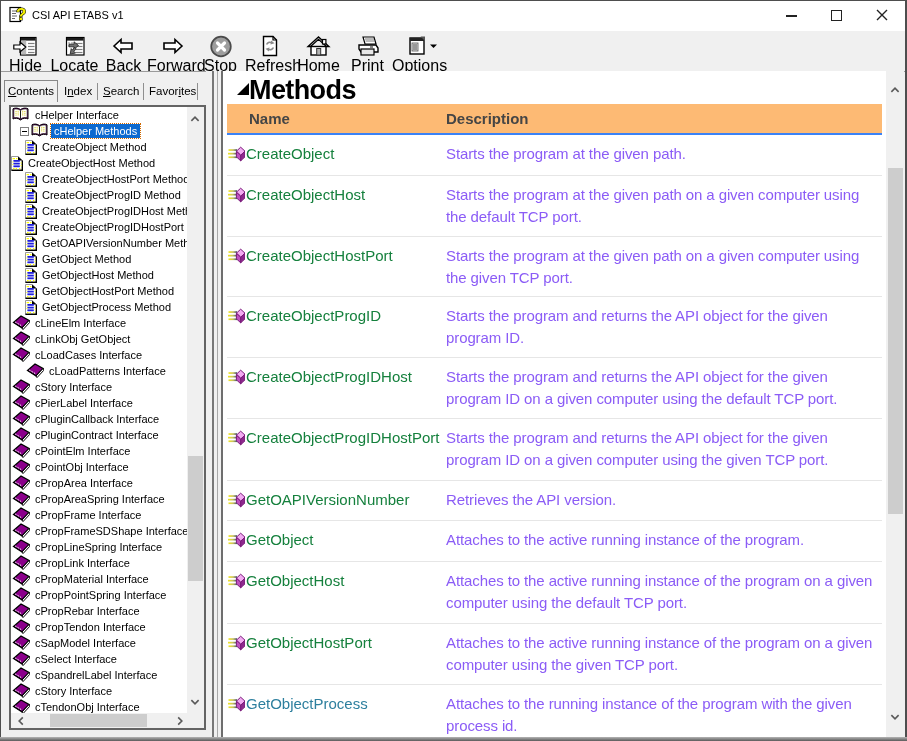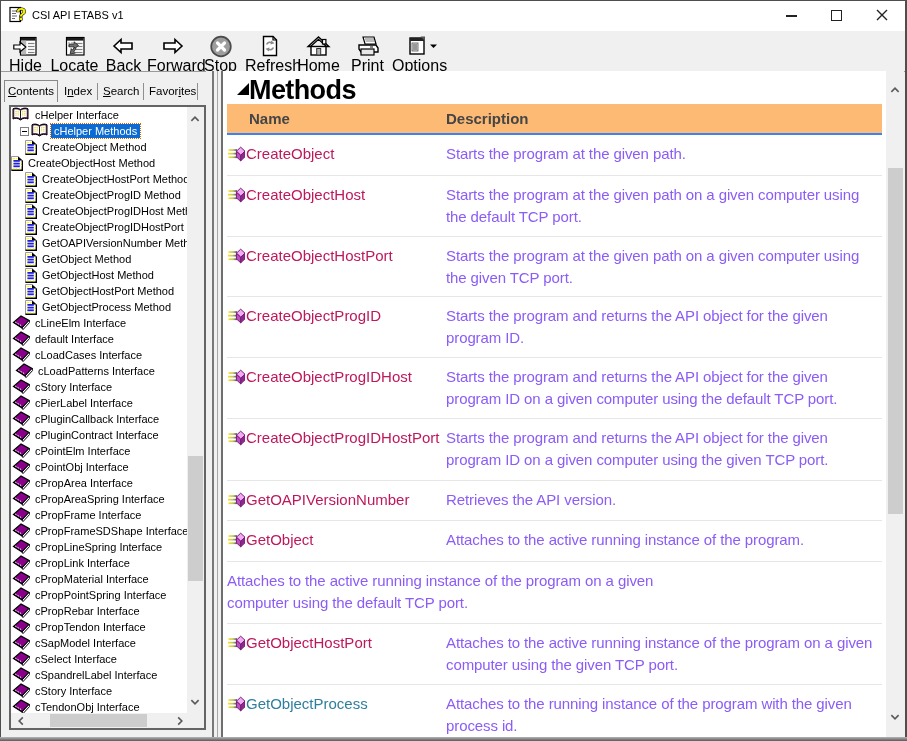--- a/index.html
+++ b/index.html
@@ -52,21 +52,21 @@
   border-left:12px solid transparent;border-bottom:12px solid #000;}
 #rtable{position:absolute;left:4px;top:33px;width:655px;}
 .hrow{height:31px;background:#fdba74;border-bottom:2px solid #3b82f6;box-sizing:border-box;
   display:flex;align-items:center;}
 .hname{width:197px;padding-left:22px;font-size:15px;font-weight:bold;color:#454545;}
 .hdesc{font-size:15px;font-weight:bold;color:#454545;}
 .drow{display:flex;align-items:flex-start;border-bottom:1px solid #e6e6e6;box-sizing:border-box;
   font-size:15px;padding-top:8px;}
 .dname{width:219px;flex:none;display:flex;align-items:flex-start;}
 .dname svg{flex:none;margin-left:1px;margin-top:3px;}
-.dname a{margin-left:1px;color:#be185d;text-decoration:none;line-height:22px;}
+.dname a{margin-left:1px;color:#15803d;text-decoration:none;line-height:22px;}
 .dname a.v{color:#2d7f9e;}
 .ddesc{color:#8b5cf6;line-height:22px;letter-spacing:-0.1px;}
 </style>
 </head>
 <body>
 <div id="frame"></div>
 <div id="titlebar"></div>
 <div id="titletext">CSI API ETABS v1</div>
 <svg class="abs" style="left:9px;top:5px" width="20" height="20" viewBox="0 0 20 20">
   <rect x="1" y="2.5" width="10.5" height="14" fill="#fff" stroke="#000" stroke-width="1.2"></rect>
@@ -358,29 +358,29 @@
 <div class="trow" style="padding-left:1px">
         <svg width="18" height="16" viewBox="0 0 18 16">
           <use href="#bookc"></use>
         </svg>
         <span class="txt">cLineElm Interface</span>
       </div>
 <div class="trow" style="padding-left:1px">
         <svg width="18" height="16" viewBox="0 0 18 16">
           <use href="#bookc"></use>
         </svg>
-        <span class="txt">default Interface</span>
+        <span class="txt">cLinkObj GetObject</span>
       </div>
 <div class="trow" style="padding-left:1px">
         <svg width="18" height="16" viewBox="0 0 18 16">
           <use href="#bookc"></use>
         </svg>
         <span class="txt">cLoadCases Interface</span>
       </div>
-<div class="trow" style="padding-left:4px">
+<div class="trow" style="padding-left:15px">
         <svg width="18" height="16" viewBox="0 0 18 16">
           <use href="#bookc"></use>
         </svg>
         <span class="txt">cLoadPatterns Interface</span>
       </div>
 <div class="trow" style="padding-left:1px">
         <svg width="18" height="16" viewBox="0 0 18 16">
           <use href="#bookc"></use>
         </svg>
         <span class="txt">cStory Interface</span>
@@ -607,20 +607,26 @@
     <div class="drow" style="height:41px">
         <div class="dname">
           <svg width="17" height="16" viewBox="0 0 17 16">
             <use href="#methodic"></use>
           </svg>
           <a>GetObject</a>
         </div>
         <div class="ddesc">Attaches to the active running instance of the program.</div>
       </div>
     <div class="drow" style="height:62px">
+        <div class="dname">
+          <svg width="17" height="16" viewBox="0 0 17 16">
+            <use href="#methodic"></use>
+          </svg>
+          <a>GetObjectHost</a>
+        </div>
         <div class="ddesc">Attaches to the active running instance of the program on a given<br>computer using the default TCP port.</div>
       </div>
     <div class="drow" style="height:61px">
         <div class="dname">
           <svg width="17" height="16" viewBox="0 0 17 16">
             <use href="#methodic"></use>
           </svg>
           <a>GetObjectHostPort</a>
         </div>
         <div class="ddesc">Attaches to the active running instance of the program on a given<br>computer using the given TCP port.</div>

